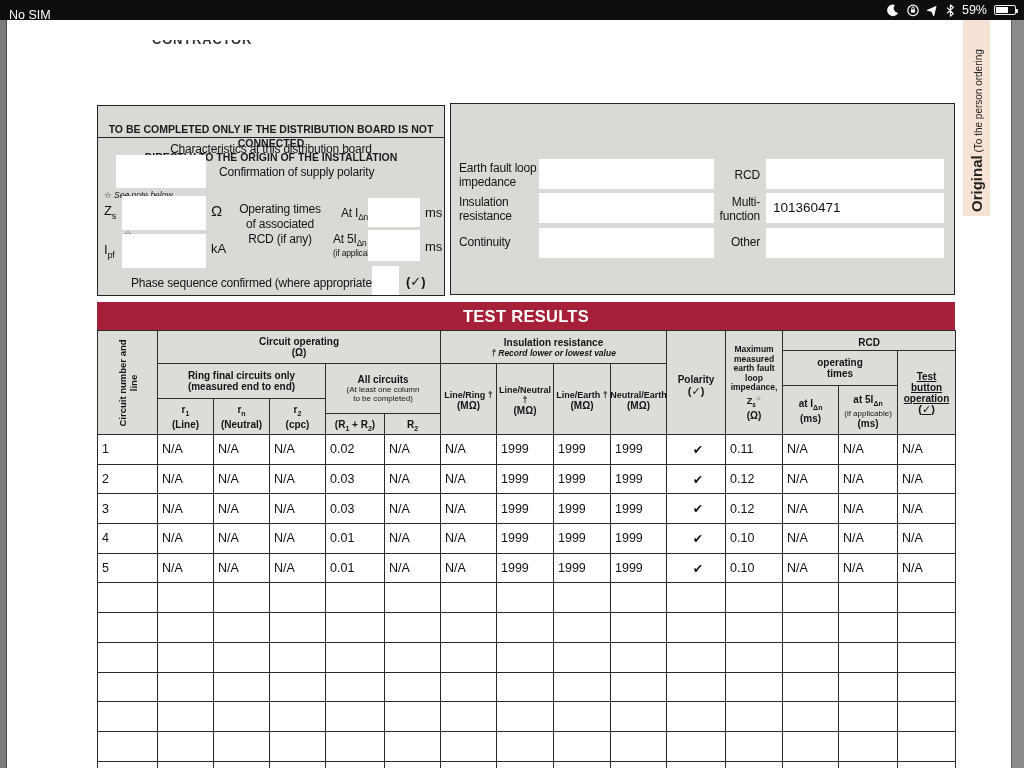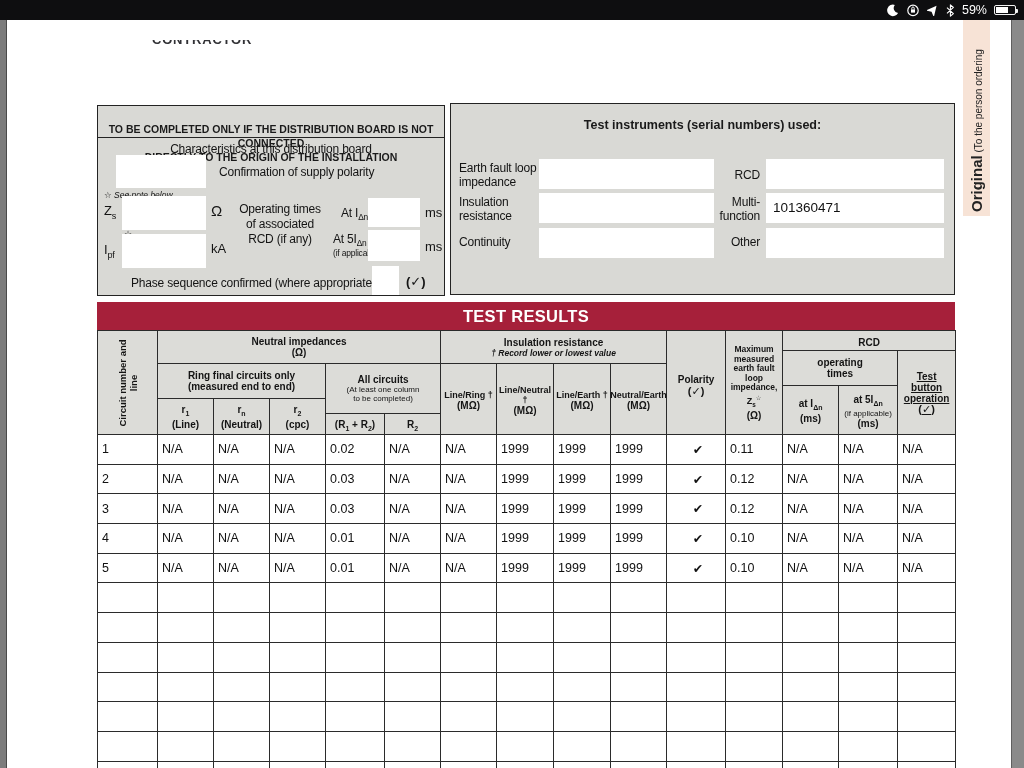--- a/index.html
+++ b/index.html
@@ -9,21 +9,21 @@
     background:#ffffff;
     font-family:"Liberation Sans","DejaVu Sans",sans-serif;
     color:#1a1a1a;
   }
   
   .statusbar {
     position:absolute; left:0; top:0; width:1024px; height:20px;
     background:#0e0e10; color:#fff; font-size:12.5px;
     display:flex; align-items:center; z-index:50;
   }
-  .sb-left { position:absolute; left:9px; top:15px; height:20px; display:flex; align-items:center; gap:5px; }
+  .sb-left { position:absolute; left:9px; top:8px; height:20px; display:flex; align-items:center; gap:5px;flex-direction:column; }
   .sb-center { position:absolute; left:0; right:0; text-align:center; font-weight:400; letter-spacing:.2px; }
   .sb-right { position:absolute; right:8px; top:0; height:20px; display:flex; align-items:center; gap:7px; }
   .battery { position:relative; width:22px; height:10px; border:1px solid rgba(255,255,255,.95); border-radius:2px; }
   .battery .fill { position:absolute; left:1px; top:1px; bottom:1px; width:59%; background:#fff; }
   .battery:after { content:""; position:absolute; right:-3px; top:2.5px; width:2px; height:4px; background:rgba(255,255,255,.95); border-radius:0 1px 1px 0; }
   
   .strip-left { position:absolute; left:0; top:20px; width:7px; height:748px; background:#7c7c7c; border-right:1px solid #4a4a4a; }
   .strip-right { position:absolute; left:1011px; top:20px; width:13px; height:748px; background:#8a8a8a; border-left:1px solid #5f5f5f; }
   
   .contractor-clip { position:absolute; left:152px; top:20px; width:130px; height:6px; overflow:hidden; }
@@ -166,21 +166,20 @@
       </div>
       <div class="inputbox" style="left:270px; top:124px; width:52px; height:31px;"><span class="instr-val"></span></div>
       <div class="unit" style="left:327px; top:133px;">ms</div>
 
       <div class="lbl" style="left:33px; top:170px;">Phase sequence confirmed (where appropriate)</div>
       <div class="inputbox" style="left:274px; top:160px; width:27px; height:29px;"><span class="instr-val"></span></div>
       <div class="unit" style="left:308px; top:168px; font-weight:700;">(✓)</div>
     </div>
 
     <div class="formbox instr-box" style="left:442px; top:83px;">
-      <div class="instr-title">Test instruments (serial numbers) used:</div>
 
       <div class="lbl" style="left:8px; top:57px; line-height:14px;">
         <div>Earth fault loop</div>
           <div>impedance</div>
       </div>
       <div class="inputbox" style="left:88px; top:55px; width:175px; height:30px;"><span class="instr-val"></span></div>
 
       <div class="lbl" style="left:245px; top:64px; width:64px; text-align:right;">RCD</div>
       <div class="inputbox" style="left:315px; top:55px; width:178px; height:30px;"><span class="instr-val"></span></div>
 
@@ -224,21 +223,21 @@
           <col style="width:58px">
       </colgroup>
       <thead>
         <tr style="height:20px">
           <th rowspan="6">
             <div class="vwrap">
                 <div class="vert">Circuit number and line</div>
               </div>
           </th>
           <th colspan="5" rowspan="2">
-            <div class="h10">Neutral impedances</div>
+            <div class="h10">Circuit operating</div>
             <div class="h10">(Ω)</div>
           </th>
           <th colspan="4" rowspan="2">
             <div class="h10">Insulation resistance</div>
             <div class="note-it">†  Record lower or lowest value</div>
           </th>
           <th rowspan="6">
             <div class="cell-col">
                 <div class="h10" style="margin-top:8px">Polarity</div>
             <div class="bot" style="font-size:11px">(✓)</div>

